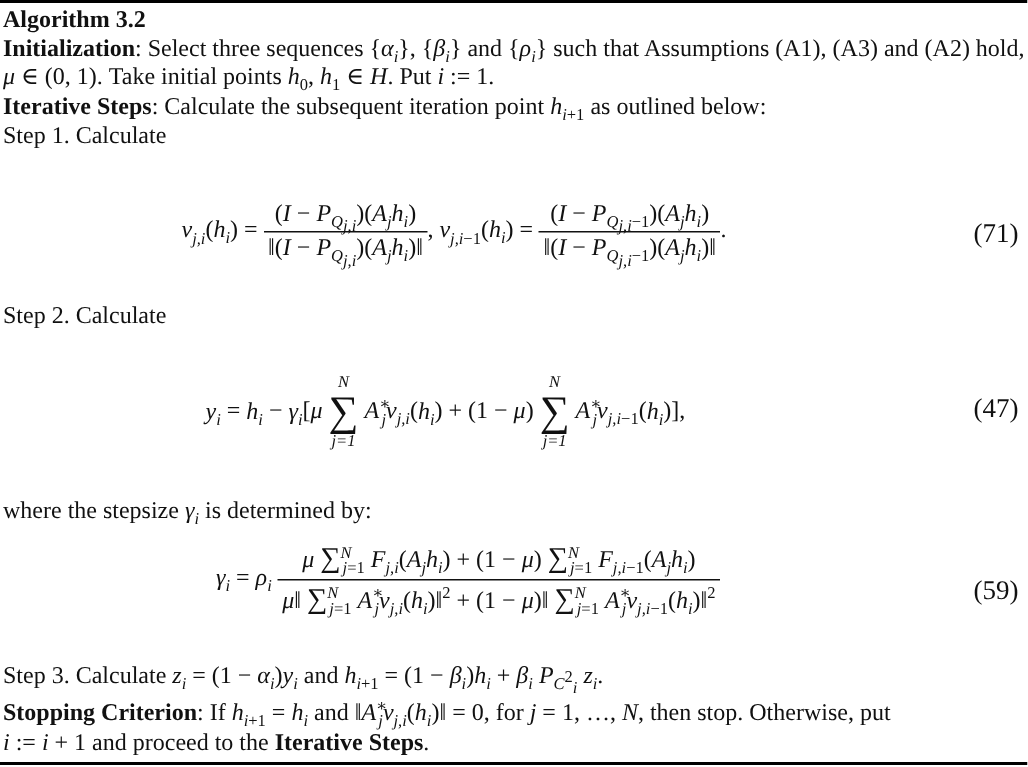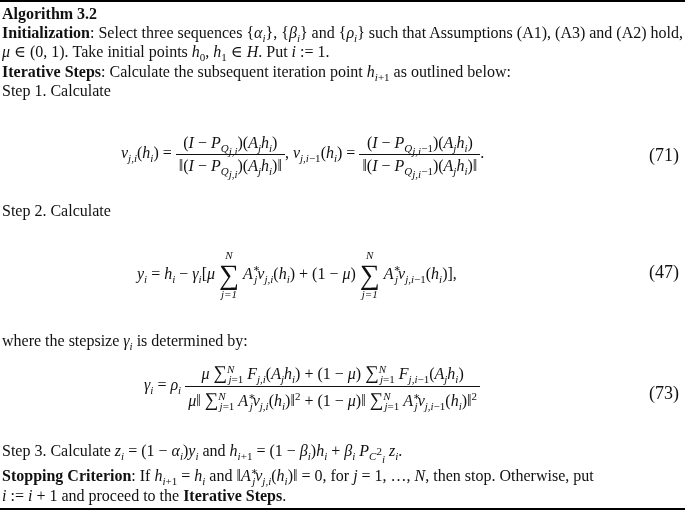--- a/index.html
+++ b/index.html
@@ -55,20 +55,20 @@
 
 <div class="line" style="top:331px;">where the stepsize <i>γ<sub>i</sub></i> is determined by:</div>
 
 <div class="eq" style="top:362px; left:96px;margin-left:48px;">
   <i>γ<sub>i</sub></i> = <i>ρ<sub>i</sub></i>
   <span class="frac">
     <span class="num"><i>μ</i> <span class="isum">∑</span><sup><i>N</i></sup><sub style="margin-left:-6px"><i>j</i>=1</sub> <i>F</i><sub><i>j,i</i></sub>(<i>A<sub>j</sub>h<sub>i</sub></i>) + (1 − <i>μ</i>) <span class="isum">∑</span><sup><i>N</i></sup><sub style="margin-left:-6px"><i>j</i>=1</sub> <i>F</i><sub><i>j,i</i>−1</sub>(<i>A<sub>j</sub>h<sub>i</sub></i>)</span>
     <span class="den"><i>μ</i>‖ <span class="isum">∑</span><sup><i>N</i></sup><sub style="margin-left:-6px"><i>j</i>=1</sub> <i>A</i><sup>∗</sup><sub style="margin-left:-6px"><i>j</i></sub><i>v</i><sub><i>j,i</i></sub>(<i>h<sub>i</sub></i>)‖<sup>2</sup> + (1 − <i>μ</i>)‖ <span class="isum">∑</span><sup><i>N</i></sup><sub style="margin-left:-6px"><i>j</i>=1</sub> <i>A</i><sup>∗</sup><sub style="margin-left:-6px"><i>j</i></sub><i>v</i><sub><i>j,i</i>−1</sub>(<i>h<sub>i</sub></i>)‖<sup>2</sup></span>
   </span>
 </div>
-<div class="eqno" style="top:383px;">(73)</div>
+<div class="eqno" style="top:383px;">(59)</div>
 
 <div class="line" style="top:441px;"><span>Step 3. Calculate</span> <i>z<sub>i</sub></i> = (1 − <i>α<sub>i</sub></i>)<i>y<sub>i</sub></i> and <i>h</i><sub><i>i</i>+1</sub> = (1 − <i>β<sub>i</sub></i>)<i>h<sub>i</sub></i> + <i>β<sub>i</sub></i> <i>P</i><sub><i>C</i><sup>2</sup><sub><i>i</i></sub></sub> <i>z<sub>i</sub></i>.</div>
 
 <div class="line" style="top:466px;"><b>Stopping Criterion</b>: If <i>h</i><sub><i>i</i>+1</sub> = <i>h<sub>i</sub></i> and ‖<i>A</i><sup>∗</sup><sub style="margin-left:-6px"><i>j</i></sub><i>v</i><sub><i>j,i</i></sub>(<i>h<sub>i</sub></i>)‖ = 0, for <i>j</i> = 1, …, <i>N</i>, then stop. Otherwise, put</div>
 <div class="line" style="top:486px;"><i>i</i> := <i>i</i> + 1 and proceed to the <b>Iterative Steps</b><span>.</span></div>
 
 <div class="rule bottom"></div>
 
 </body></html>

